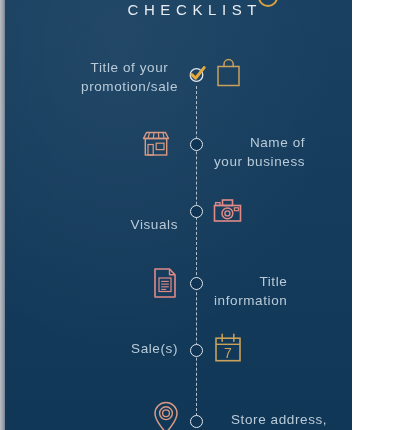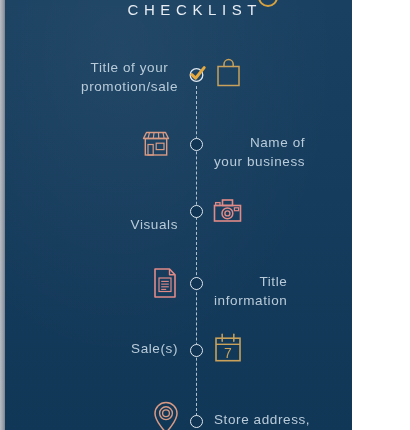--- a/index.html
+++ b/index.html
@@ -264,21 +264,21 @@
         <line x1="11.2" y1="5.2" x2="11.2" y2="12.2" stroke="#c9a15a" stroke-width="1.5" stroke-linecap="round"></line>
         <line x1="22.8" y1="5.2" x2="22.8" y2="12.2" stroke="#c9a15a" stroke-width="1.5" stroke-linecap="round"></line>
         <text x="17" y="28.6" text-anchor="middle" font-family="Liberation Sans, sans-serif" font-size="14" fill="#c9a15a">7</text>
       </svg>
     </div>
   </div>
 
   <div class="row" id="row-address">
     <div class="bullet" style="top:-6px;"></div>
 
-    <div class="label right" style="top:-11px;">Store address,</div>
+    <div class="label right" style="top:-11px;margin-left:17px;">Store address,</div>
 
     <div class="icon-slot" style="left:149px; top:-23px;">
       <svg width="34" height="40" viewBox="0 0 34 40">
         <path d="M17 4.5 C10.9 4.5 6 9.4 6 15.5 C6 23.2 17 34.5 17 34.5
                  C17 34.5 28 23.2 28 15.5 C28 9.4 23.1 4.5 17 4.5 Z" fill="none" stroke="#d99a84" stroke-width="1.5" stroke-linejoin="round"></path>
         <circle cx="17" cy="15.2" r="6.4" fill="none" stroke="#d99a84" stroke-width="1.4"></circle>
         <circle cx="17" cy="15.2" r="3.4" fill="none" stroke="#d99a84" stroke-width="1.3"></circle>
       </svg>
     </div>
   </div>

